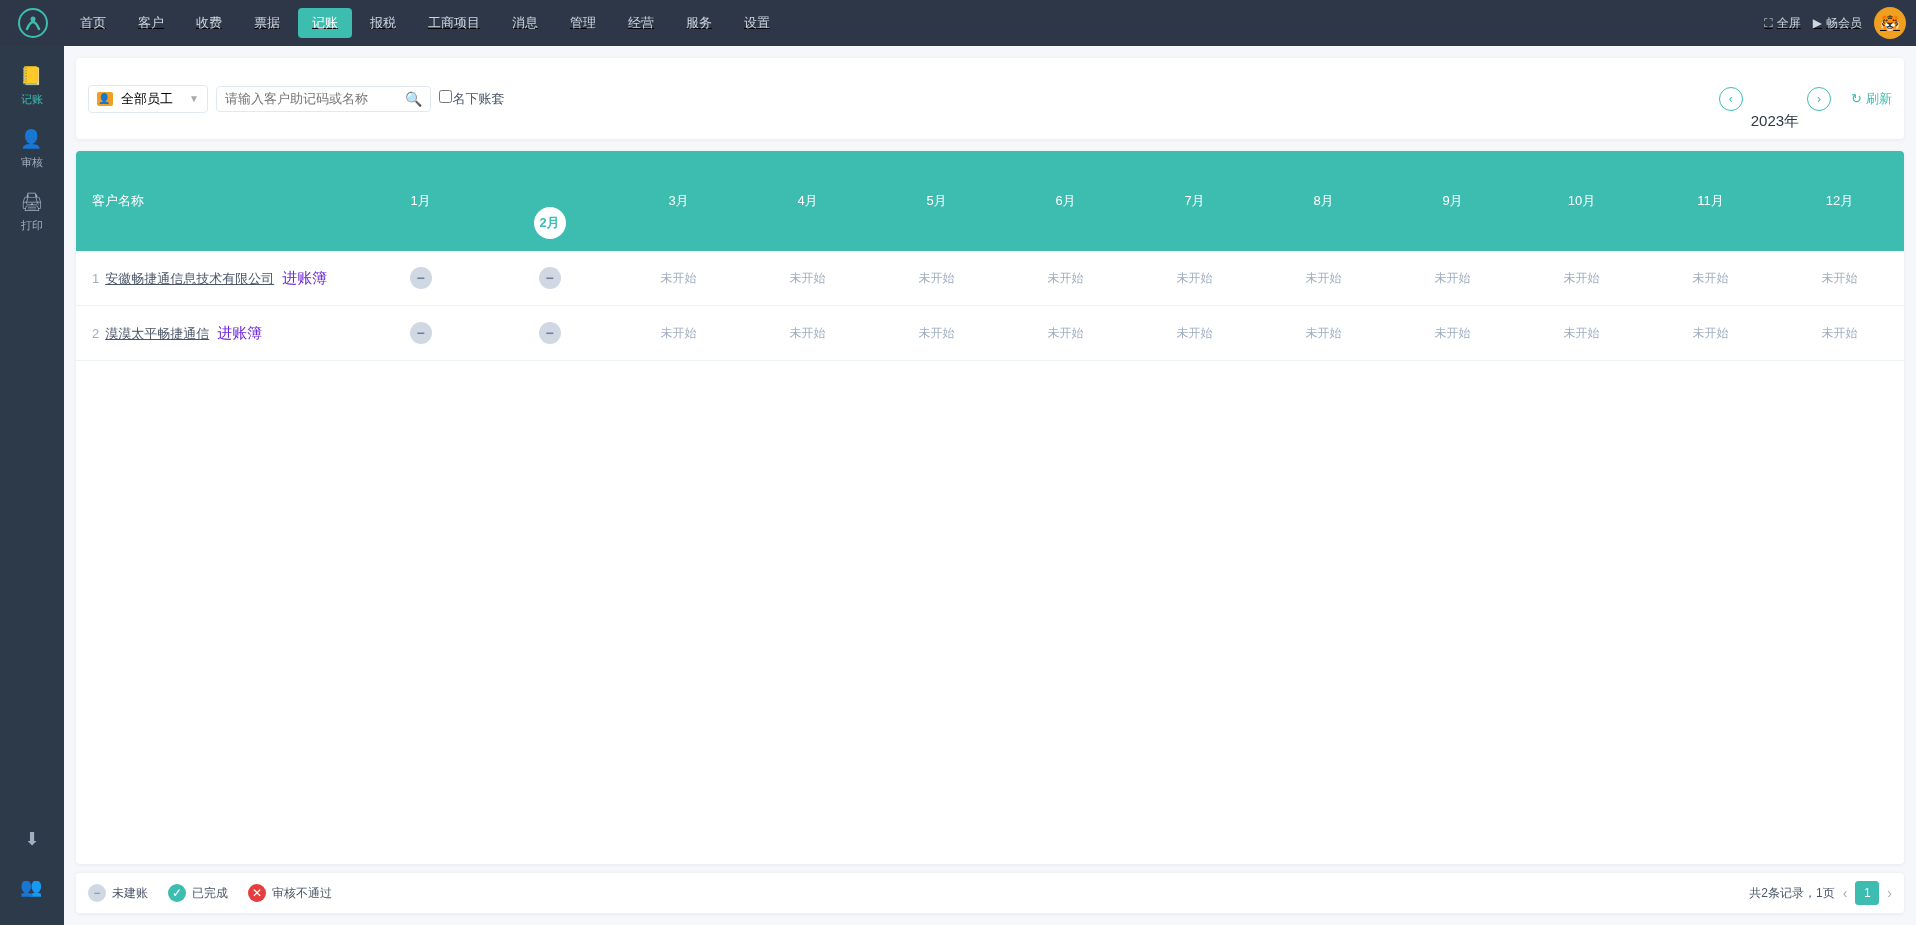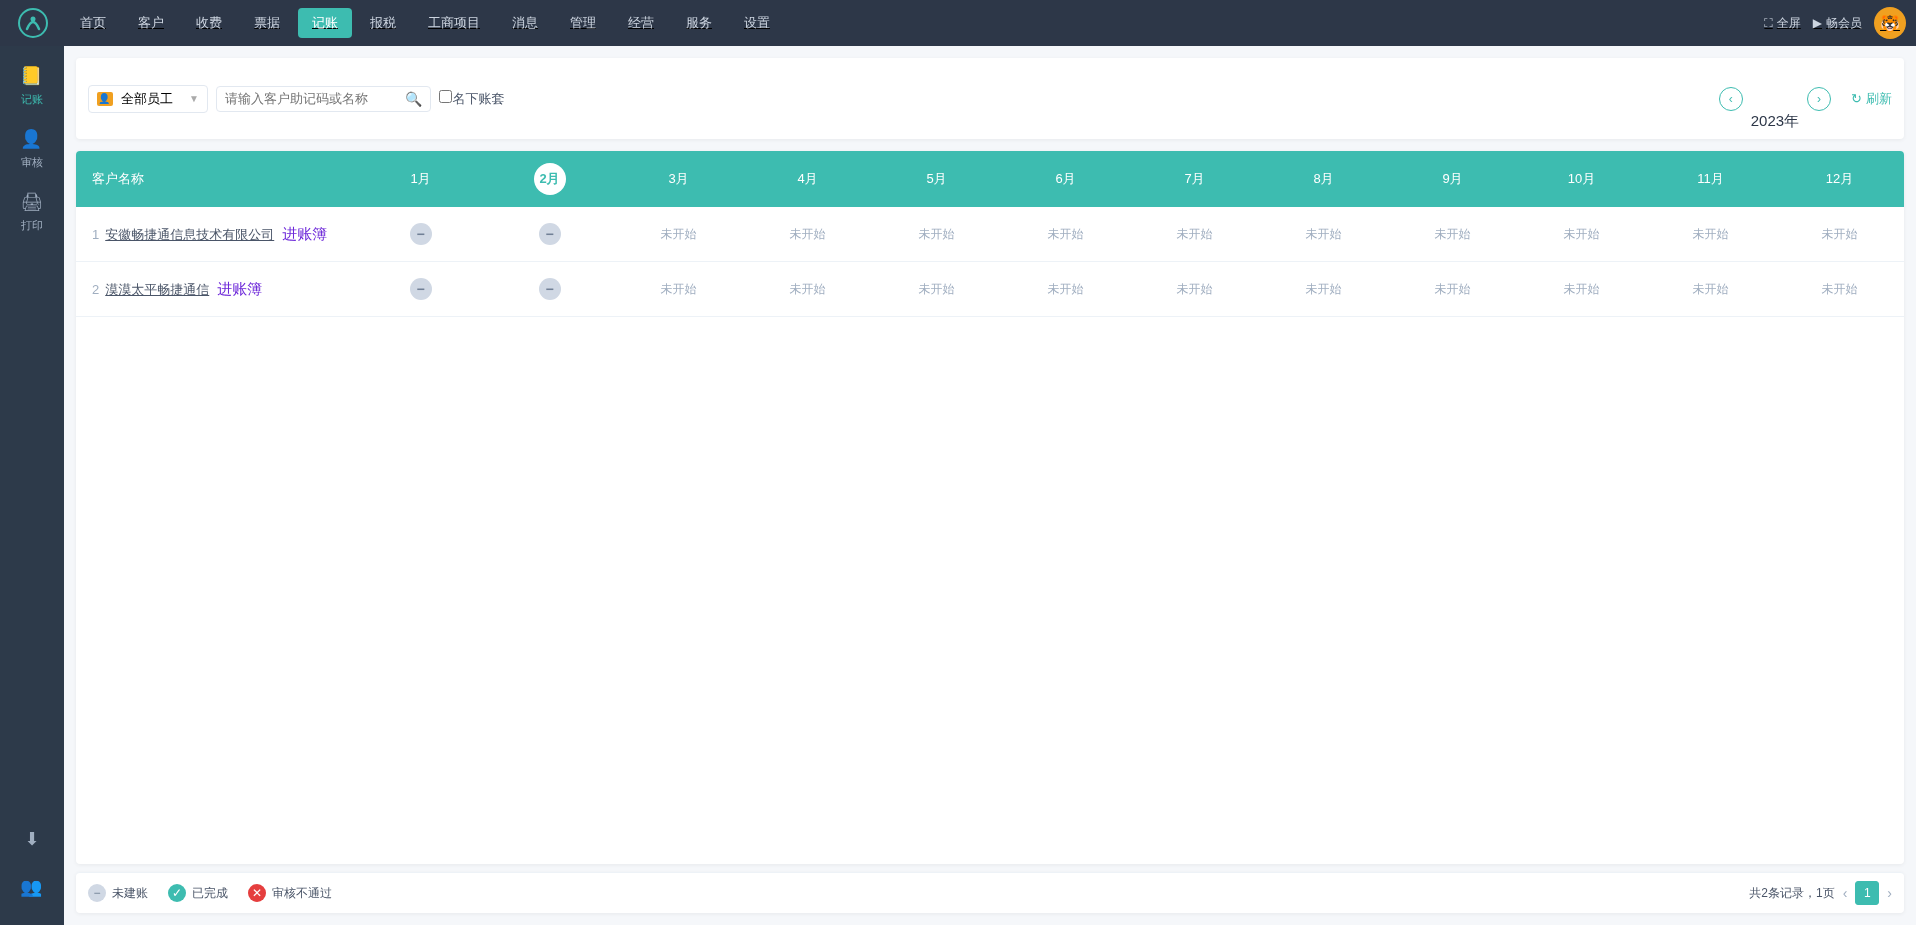--- a/index.html
+++ b/index.html
@@ -257,20 +257,21 @@
       background: rgba(255,255,255,0.25);
       border-radius: 50%;
       width: 32px;
       height: 32px;
       display: inline-flex;
       align-items: center;
       justify-content: center;
       background-color: #fff;
       color: #3dbcb0;
       font-weight: bold;
+      margin-top: 44px;
     }
     tbody tr {
       border-bottom: 1px solid #edf2f7;
     }
     tbody td {
       padding: 16px 8px;
       text-align: center;
       font-size: 13px;
       color: #718096;
     }

